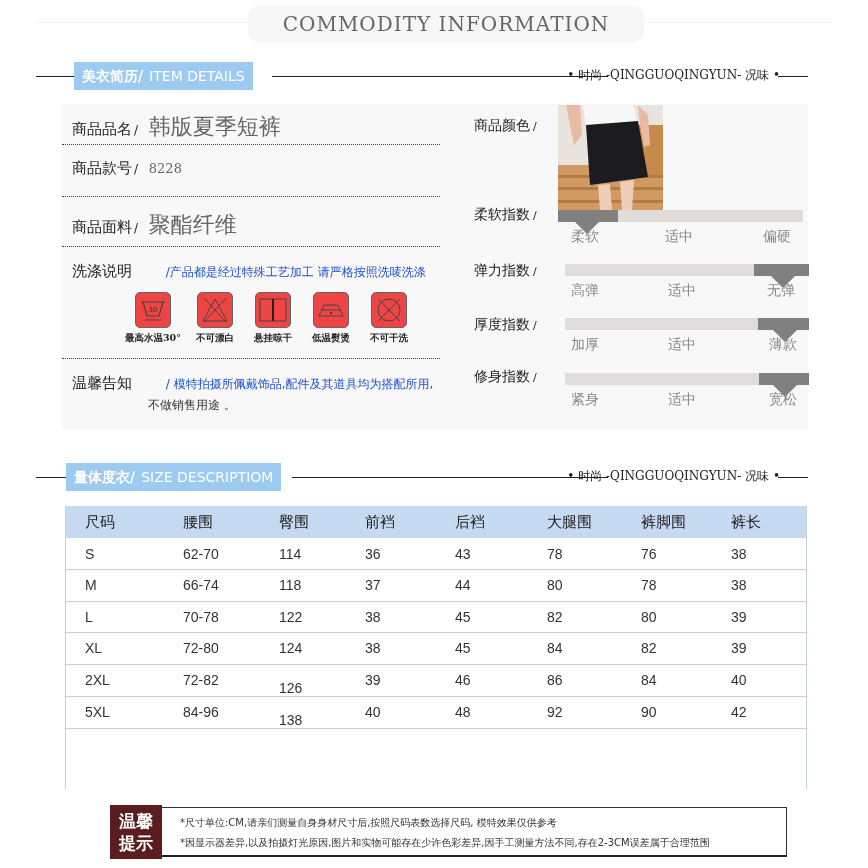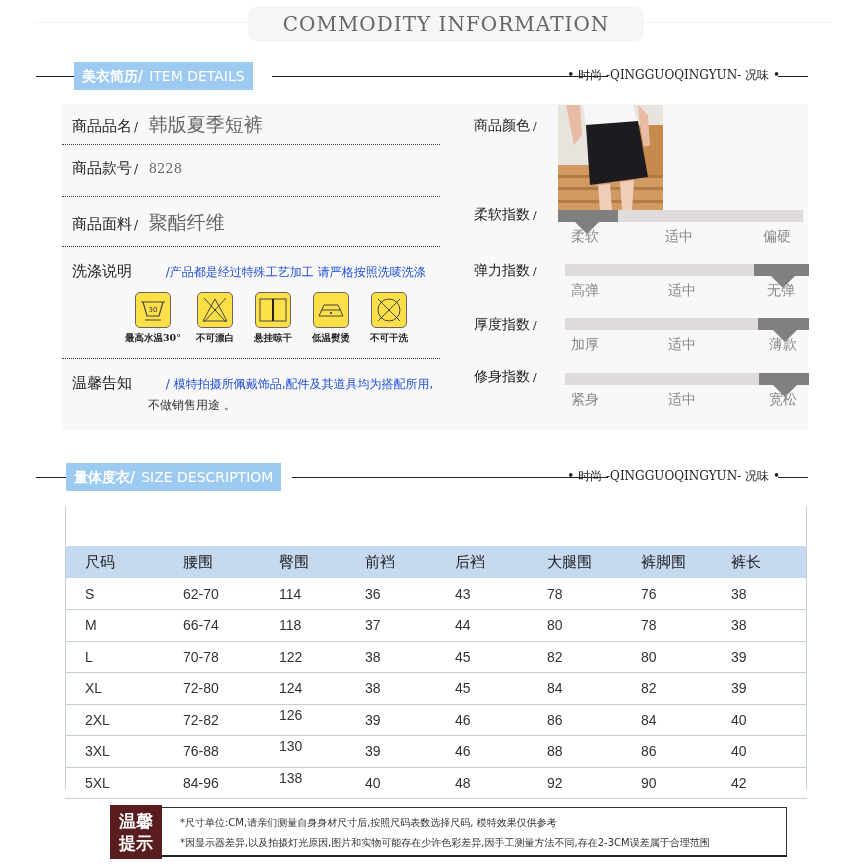--- a/index.html
+++ b/index.html
@@ -14,48 +14,48 @@
   .section-head .line { position:absolute; top:14px; height:1px; background:#222; }
   .section-head .tag { position:absolute; left:38px; top:0; height:28px; background:#9ccaf0; color:#fff; font-size:14px; line-height:28px; padding:0 8px; white-space:nowrap; }
   .section-head .tag .cn { font-family:"DejaVu Serif", serif; font-weight:bold; margin-right:6px; }
   .section-head .brand { position:absolute; right:28px; top:5px; font-family:"DejaVu Serif", serif; font-size:12px; color:#222; white-space:nowrap; }
 
   .details-panel { position:absolute; left:62px; top:104px; width:746px; height:326px; background:#f8f8f8; }
 
   .field { position:absolute; left:72px; font-size:15px; color:#222; white-space:nowrap; }
   .field .lbl { font-family:"DejaVu Sans", sans-serif; }
   .field .slash { font-size:12px; margin:0 6px 0 2px; }
-  .field .val { font-family:"DejaVu Serif", serif; color:#666; font-size:19px; }
+  .field .val { font-family:"DejaVu Serif", serif; color:#666; font-size:22px; }
   .field .val.small { font-size:13px; }
   .dotline { position:absolute; left:62px; width:378px; height:0; border-top:1px dotted #444; }
 
   .wash-desc { font-size:12px; color:#1d4ed8;margin-left:29px; }
   .care-icons { position:absolute; left:120px; top:292px; width:300px; height:52px; }
   .care { position:absolute; top:0; width:58px; text-align:center; }
-  .care .box { width:36px; height:36px; margin:0 auto; border:1px solid #666; border-radius:5px; background:#fde047; display:flex; align-items:center; justify-content:center; }
+  .care .box { width:36px; height:36px; margin:0 auto; border:1px solid #666; border-radius:5px; background:#ef4444; display:flex; align-items:center; justify-content:center; }
   .care .cap { font-family:"DejaVu Serif", serif; font-size:9.5px; color:#222; margin-top:4px; white-space:nowrap; font-weight:bold; }
 
   .notice-text { position:absolute; left:148px; top:376px; font-size:12px; color:#333; line-height:20px; }
 
   .rlabel { position:absolute; left:474px; font-size:14px; color:#222; white-space:nowrap; }
   .rlabel .slash { font-size:11px; margin-left:3px; }
   .photo { position:absolute; left:558px; top:105px; width:105px; height:105px; overflow:hidden; }
 
   .scale { position:absolute; left:565px; width:244px; height:40px; }
   .scale .track { position:absolute; left:0; top:0; width:238px; height:12px; background:#e1dcdc; }
   .scale .fill { position:absolute; top:0; height:12px; background:#808080; }
   .scale .pointer { position:absolute; top:12px; width:0; height:0; border-left:12px solid transparent; border-right:12px solid transparent; border-top:12px solid #808080; }
   .scale .lbls { position:absolute; top:18px; left:0; width:244px; font-size:14px; color:#888; font-family:"DejaVu Serif", serif; }
   .scale .lbls span { position:absolute; top:0; white-space:nowrap; }
 
-  .size-table { position:absolute; left:65px; top:506px; width:742px; border-collapse:collapse;margin-top:40px; }
+  .size-table { position:absolute; left:65px; top:506px; width:742px; border-collapse:collapse; }
   .size-table th { background:#c5d9f1; height:32px; font-weight:normal; font-size:15px; color:#222; font-family:"DejaVu Serif", serif; text-align:left; }
   .size-table td { height:31.5px; font-size:14px; color:#333; border-bottom:1px solid #c6d0db; text-align:left; font-family:"Liberation Sans", sans-serif; }
   .size-table tr td:first-child, .size-table tr th:first-child { padding-left:20px; }
-  .size-table td.raise { vertical-align:top; padding-top:2px; }
+  .size-table td.raise { vertical-align:top; padding-top:15px; }
   .tbl-border { position:absolute; left:65px; top:506px; width:742px; height:283px; border-left:1px solid #c6d0db; border-right:1px solid #c6d0db; pointer-events:none; }
 
   .tips { position:absolute; left:110px; top:805px; width:677px; height:54px;padding-left:40px; }
   .tips .badge { position:absolute; left:0; top:0; width:52px; height:54px; background:#5a1d1f; color:#fff; font-weight:bold; font-size:17px; line-height:22px; text-align:center; padding-top:5px; font-family:"DejaVu Sans", sans-serif; }
   .tips .box { position:absolute; left:52px; top:2px; width:625px; height:50px; border:1px solid #333; border-left:none; border-bottom:2px solid #222; background:#fff; padding:5px 0 0 18px; font-size:10px; color:#333; line-height:20px; white-space:nowrap; }
 </style>
 </head>
 <body>
 
 <div class="title-rule"></div>
@@ -311,30 +311,20 @@
       <td>2XL</td>
       <td>72-82</td>
       <td class="raise">126</td>
       <td>39</td>
       <td>46</td>
       <td>86</td>
       <td>84</td>
       <td>40</td>
     </tr>
     <tr>
-      <td>3XL</td>
-      <td>76-88</td>
-      <td class="raise">130</td>
-      <td>39</td>
-      <td>46</td>
-      <td>88</td>
-      <td>86</td>
-      <td>40</td>
-    </tr>
-    <tr>
       <td>5XL</td>
       <td>84-96</td>
       <td class="raise">138</td>
       <td>40</td>
       <td>48</td>
       <td>92</td>
       <td>90</td>
       <td>42</td>
     </tr>
   </tbody>

